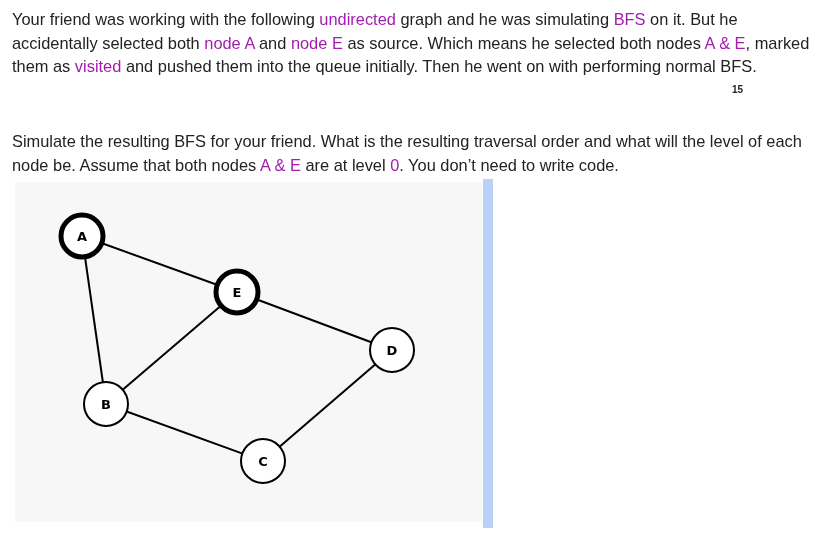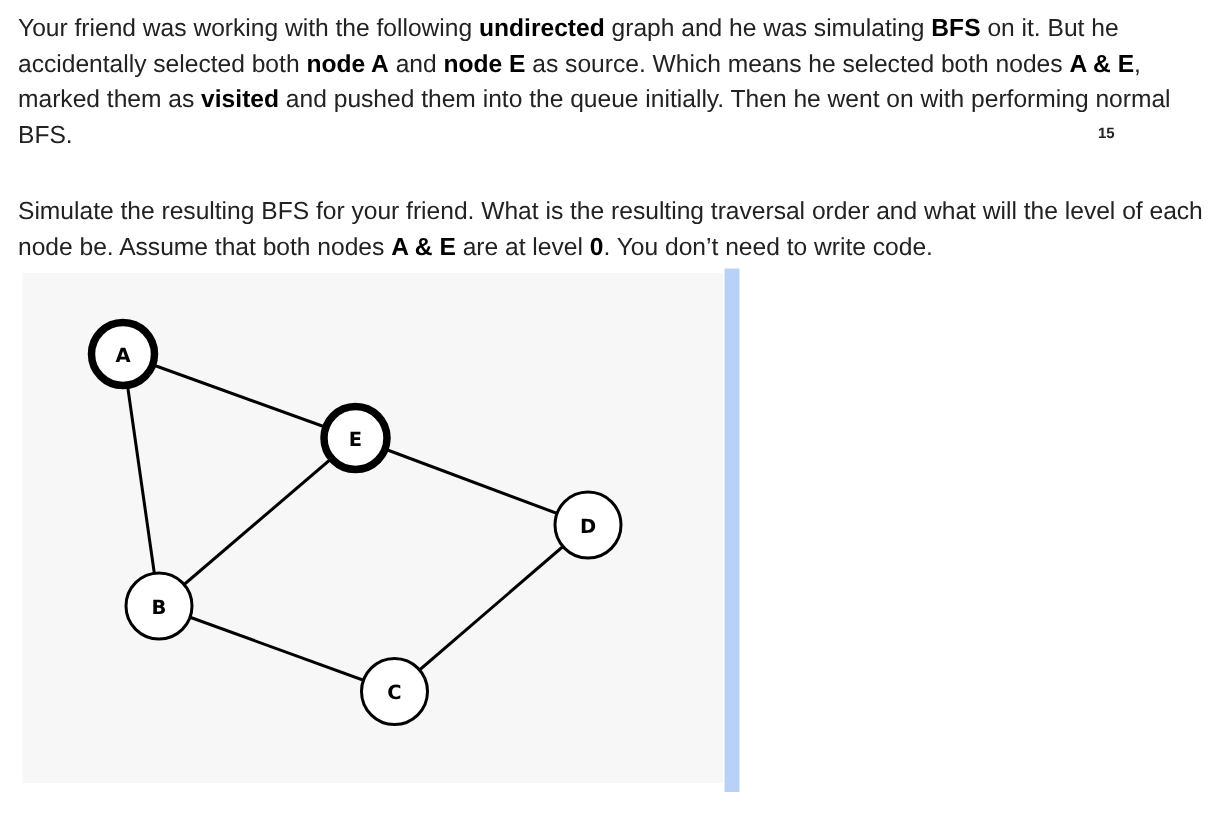--- a/index.html
+++ b/index.html
@@ -2,21 +2,21 @@
 <html><head>
 <meta charset="utf-8">
 <style>
   html, body { margin:0; padding:0; background:#ffffff; }
   body { width:813px; height:554px; position:relative; overflow:hidden;
          font-family:"Liberation Sans", sans-serif; color:#222; }
   .para { position:absolute; left:12px; width:800px; font-size:16.4px; line-height:23.6px; margin:0; }
   #p1 { top:8px; }
   #p2 { top:130px; }
   .score { position:absolute; left:732px; top:84px; font-size:10px; font-weight:bold; }
-  b { font-weight:bold; color:#000000; }
+  b { font-weight:normal; color:#a21caf; }
   .figure { position:absolute; left:15px; top:182px; width:467px; height:340px; background:#f7f7f7; }
   .bar { position:absolute; left:483px; top:179px; width:10px; height:349px; background:#b9d1f7; }
   svg { position:absolute; left:0; top:0; }
   .nlabel { font-family:"DejaVu Sans", sans-serif; font-weight:bold; font-size:13px; }
 </style>
 </head>
 <body>
 
 <p class="para" id="p1"><span>Your friend was working with the following </span><b>undirected</b><span> graph and he was simulating </span><b>BFS</b><span> on it. But he accidentally selected both </span><b>node A</b><span> and </span><b>node E</b><span> as source. Which means he selected both nodes </span><b>A &amp; E</b><span>, marked them as </span><b>visited</b><span> and pushed them into the queue initially. Then he went on with performing normal BFS.</span></p>
 <span class="score">15</span>

